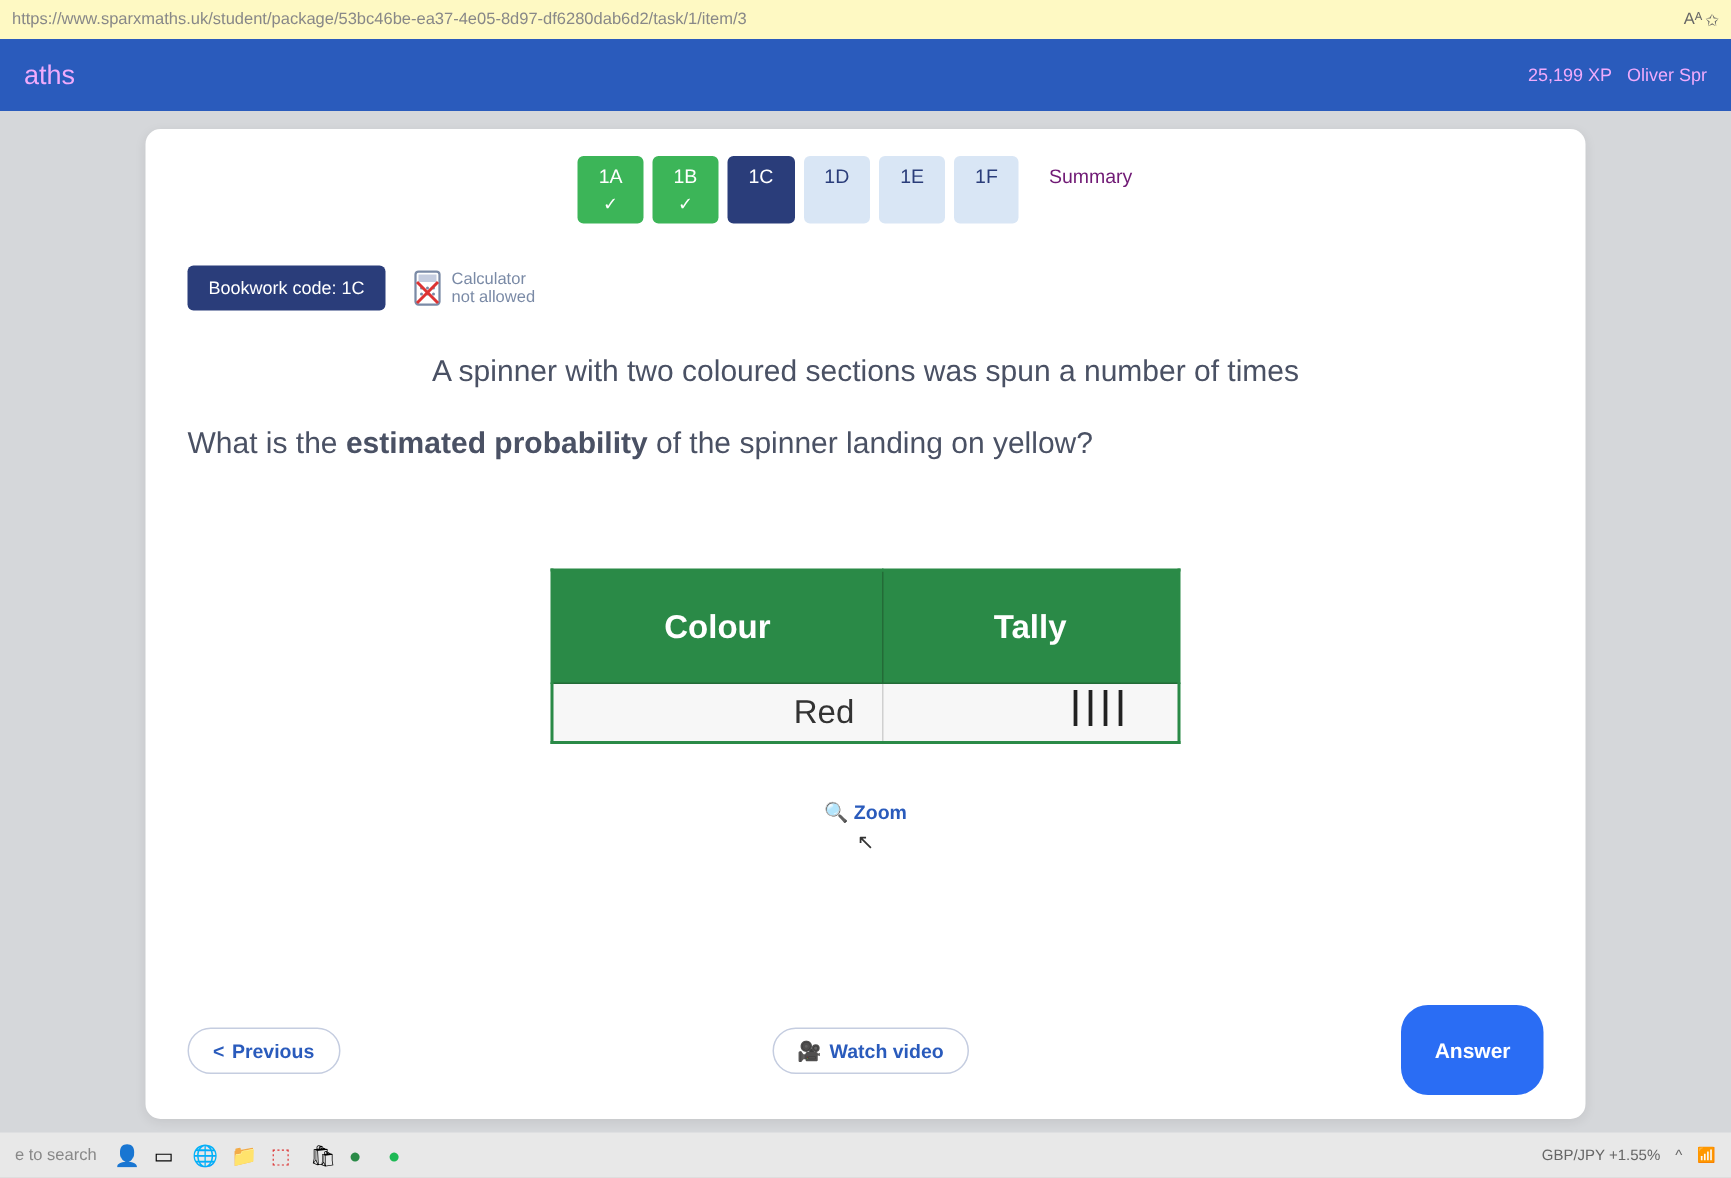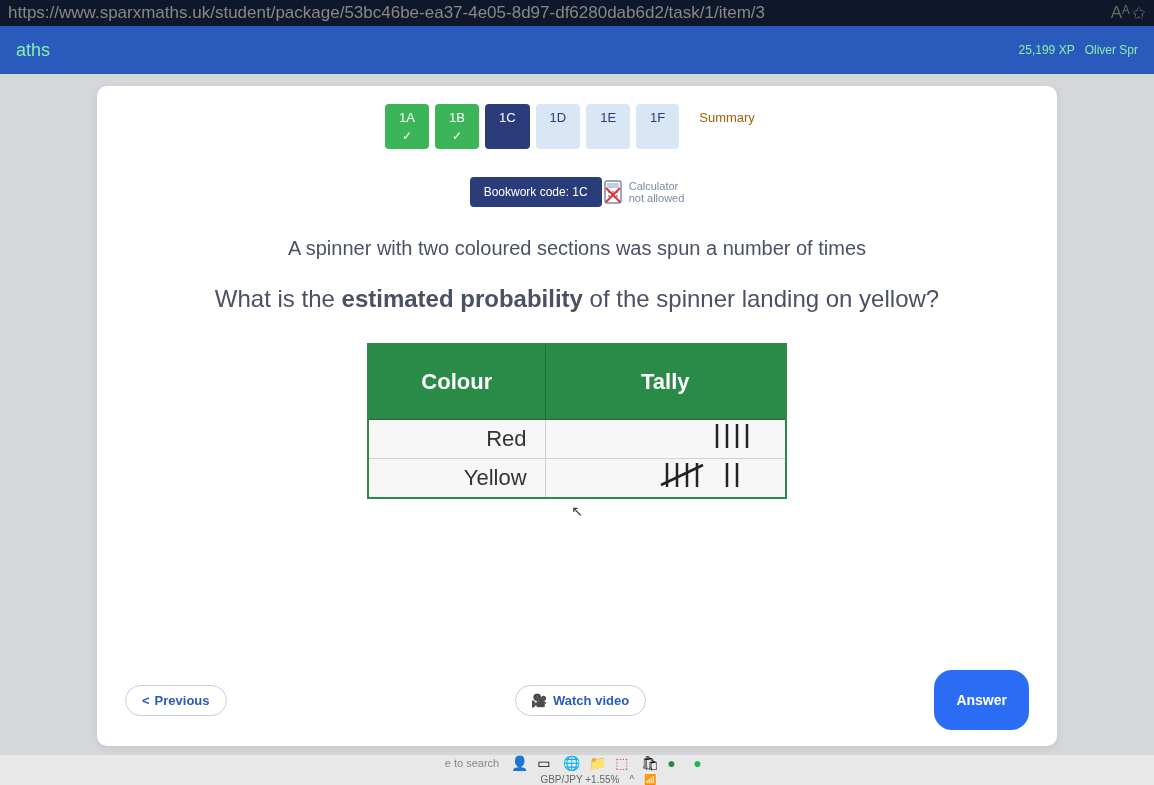--- a/index.html
+++ b/index.html
@@ -5,33 +5,33 @@
     * { margin: 0; padding: 0; box-sizing: border-box; }
     body {
       font-family: -apple-system, BlinkMacSystemFont, 'Segoe UI', Arial, sans-serif;
       background: #b8b8b8;
       width: 1154px;
       height: 785px;
       overflow: hidden;
       position: relative;
     }
     .url-bar {
-      background: #0f172a;
+      background: #fef9c3;
       color: #888;
-      font-size: 17px;
+      font-size: 11px;
       padding: 13px 8px;
       height: 18px;
       display: flex;
       justify-content: space-between;
       align-items: center;
     }
     .url-icons { display: flex; gap: 2px; color: #666; }
     .top-banner {
       background: #2a5bbc;
-      color: #86efac;
+      color: #f0abfc;
       height: 48px;
       display: flex;
       align-items: center;
       justify-content: space-between;
       padding: 0 16px;
       gap: 13px;
     }
     .brand { font-size: 18px; font-weight: 500; }
     .user-info { font-size: 12px; text-align: right; }
     .content-wrap {
@@ -63,52 +63,50 @@
       border-radius: 4px;
       cursor: pointer;
       display: flex;
       align-items: center;
       gap: 4px;
       flex-direction: column;
     }
     .tab.done { background: #3cb558; color: #fff; }
     .tab.current { background: #2a3d7a; color: #fff; }
     .tab.pending { background: #d9e6f5; color: #2a3d7a; }
-    .tab.summary { background: transparent; color: #a16207; }
+    .tab.summary { background: transparent; color: #701a75; }
     .check { font-size: 12px; }
     .meta-row {
       display: flex;
-      justify-content: center;
-      align-items: center;
-      gap: 1px;
+      align-items: center;
+      gap: 18px;
       margin-bottom: 26px;
     }
     .bookwork {
       background: #2a3d7a;
       color: #fff;
       padding: 8px 14px;
       font-size: 12px;
       border-radius: 4px;
     }
     .calc-box { display: flex; align-items: center; gap: 6px; color: #7a8aa6; font-size: 11px; }
     .calc-icon { width: 20px; height: 24px; position: relative; }
     .calc-icon svg { width: 100%; height: 100%; }
     .question-text {
       text-align: center;
       color: #4a5164;
       font-size: 20px;
       line-height: 1.5;
       margin-bottom: 18px;
     }
     .question-sub {
-      text-align: center;
       color: #4a5164;
-      font-size: 24px;
+      font-size: 20px;
       line-height: 1.5;
-      margin-bottom: 26px;
+      margin-bottom: 68px;
     }
     .question-sub strong { font-weight: 700; }
     .tally-table {
       margin: 0 auto;
       border-collapse: collapse;
       border: 2px solid #2a8a47;
       width: 420px;
     }
     .tally-table th {
       background: #2a8a47;
@@ -177,21 +175,20 @@
       position: absolute;
       bottom: 0;
       left: 0;
       right: 0;
       height: 30px;
       background: #e8e8e8;
       display: flex;
       align-items: center;
       padding: 0 10px;
       justify-content: space-between;
-      flex-direction: column;
     }
     .taskbar-left { display: flex; align-items: center; gap: 12px; }
     .taskbar-search { color: #888; font-size: 11px; }
     .taskbar-icons { display: flex; gap: 10px; font-size: 14px; }
     .tb-icon { width: 16px; height: 16px; display: inline-block; }
     .taskbar-right { color: #666; font-size: 10px; display: flex; align-items: center; gap: 10px; padding-left: 43px; }
   </style>
 </head>
 <body>
 
@@ -281,37 +278,27 @@
           <td>Red</td>
           <td>
             <svg class="tally-svg" viewBox="0 0 60 32">
               <line x1="10" y1="4" x2="10" y2="28" stroke="#222" stroke-width="2.5"></line>
               <line x1="20" y1="4" x2="20" y2="28" stroke="#222" stroke-width="2.5"></line>
               <line x1="30" y1="4" x2="30" y2="28" stroke="#222" stroke-width="2.5"></line>
               <line x1="40" y1="4" x2="40" y2="28" stroke="#222" stroke-width="2.5"></line>
             </svg>
           </td>
         </tr>
-        <tr>
-          <td>Yellow</td>
-          <td>
-            <svg class="tally-svg" viewBox="0 0 110 32">
-              <line x1="10" y1="4" x2="10" y2="28" stroke="#222" stroke-width="2.5"></line>
-              <line x1="20" y1="4" x2="20" y2="28" stroke="#222" stroke-width="2.5"></line>
-              <line x1="30" y1="4" x2="30" y2="28" stroke="#222" stroke-width="2.5"></line>
-              <line x1="40" y1="4" x2="40" y2="28" stroke="#222" stroke-width="2.5"></line>
-              <line x1="4" y1="26" x2="46" y2="6" stroke="#222" stroke-width="2.5"></line>
-              <line x1="70" y1="4" x2="70" y2="28" stroke="#222" stroke-width="2.5"></line>
-              <line x1="80" y1="4" x2="80" y2="28" stroke="#222" stroke-width="2.5"></line>
-            </svg>
-          </td>
-        </tr>
       </tbody>
     </table>
 
+    <div class="zoom-link">
+      <span>🔍</span>
+      <span>Zoom</span>
+    </div>
     <div class="cursor-arrow">↖</div>
 
     <div class="bottom-row">
       <button class="btn-outline">
         <span>&lt;</span>
         <span>Previous</span>
       </button>
       <button class="btn-outline">
         <span>🎥</span>
         <span>Watch video</span>

